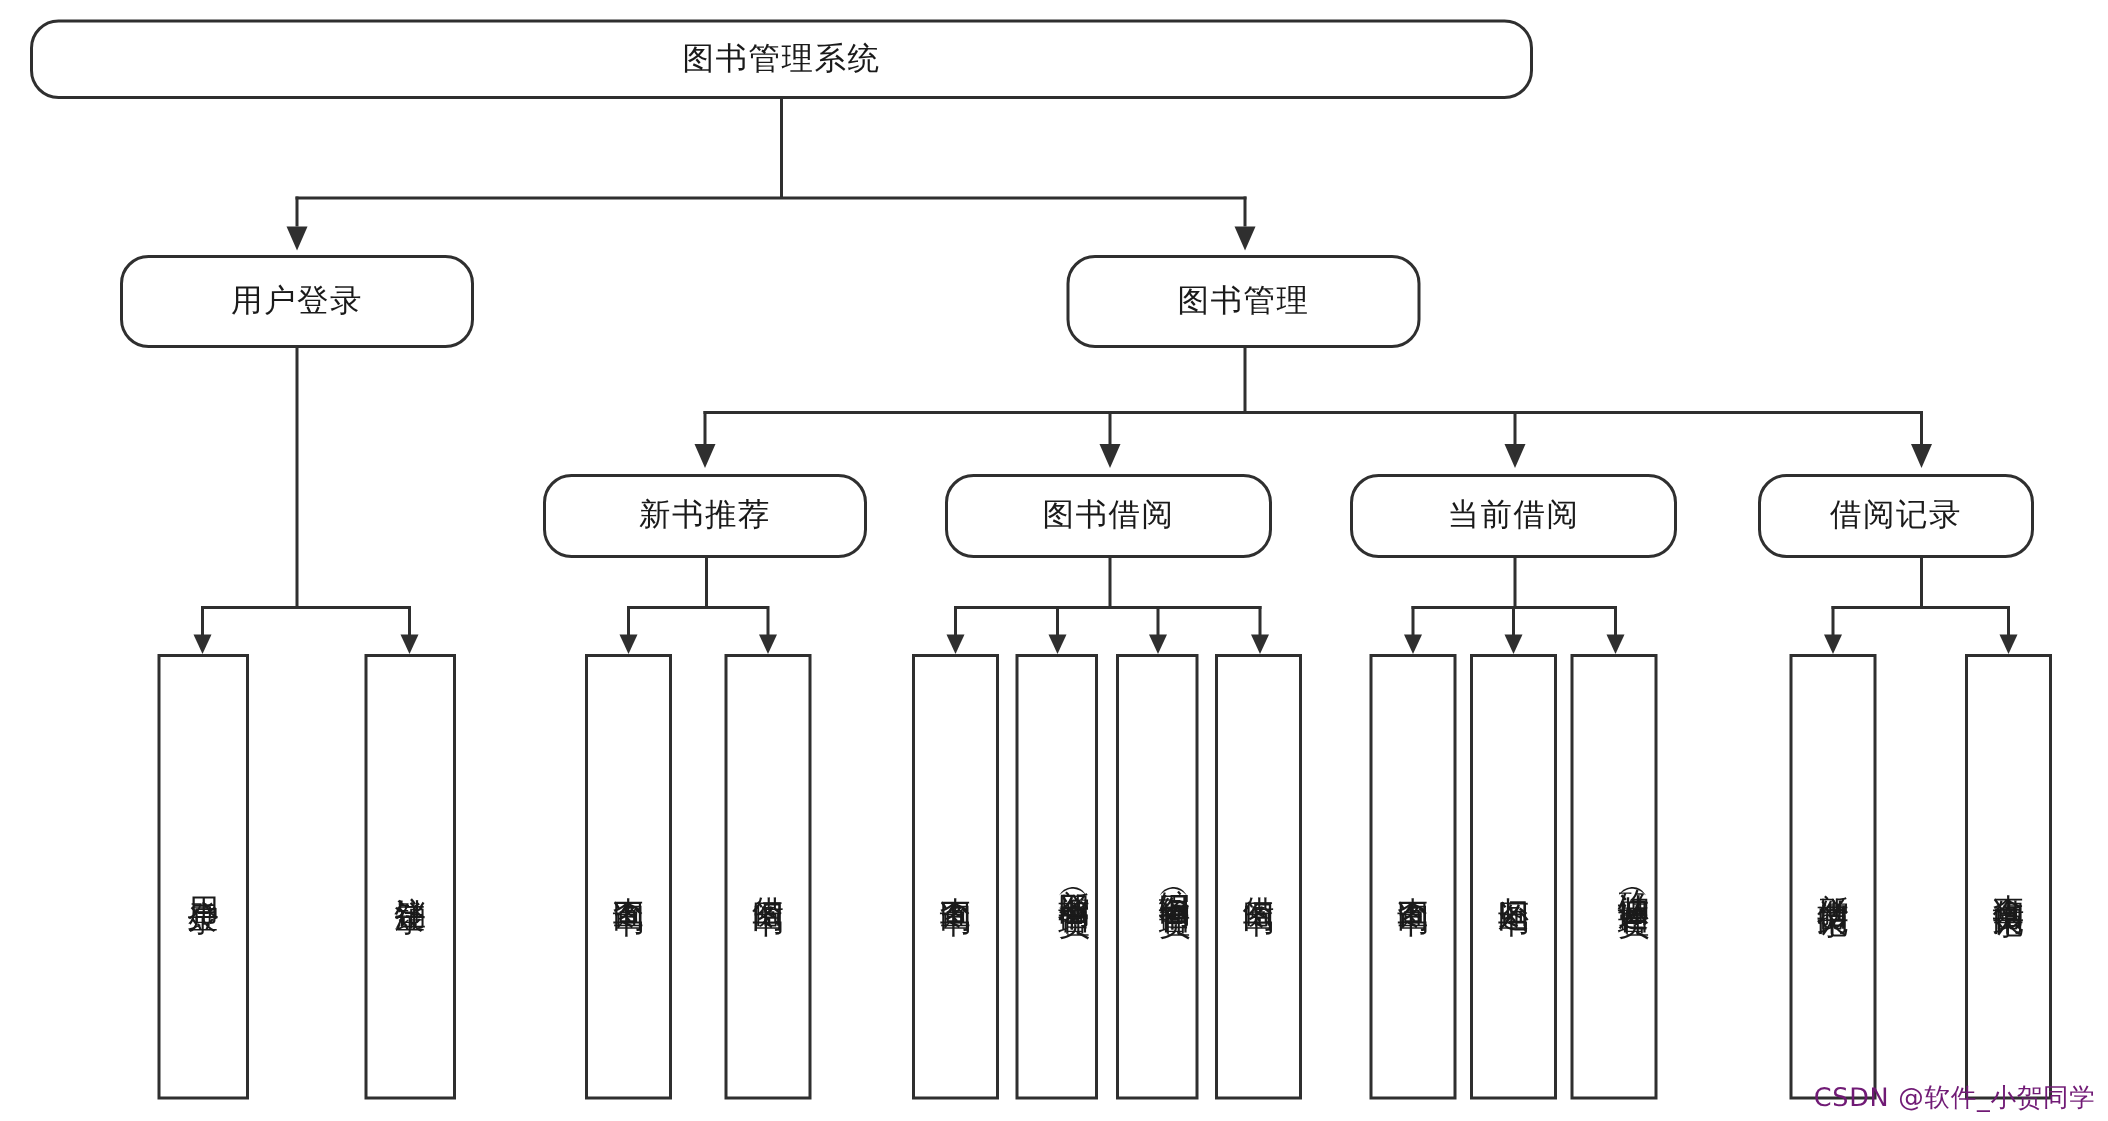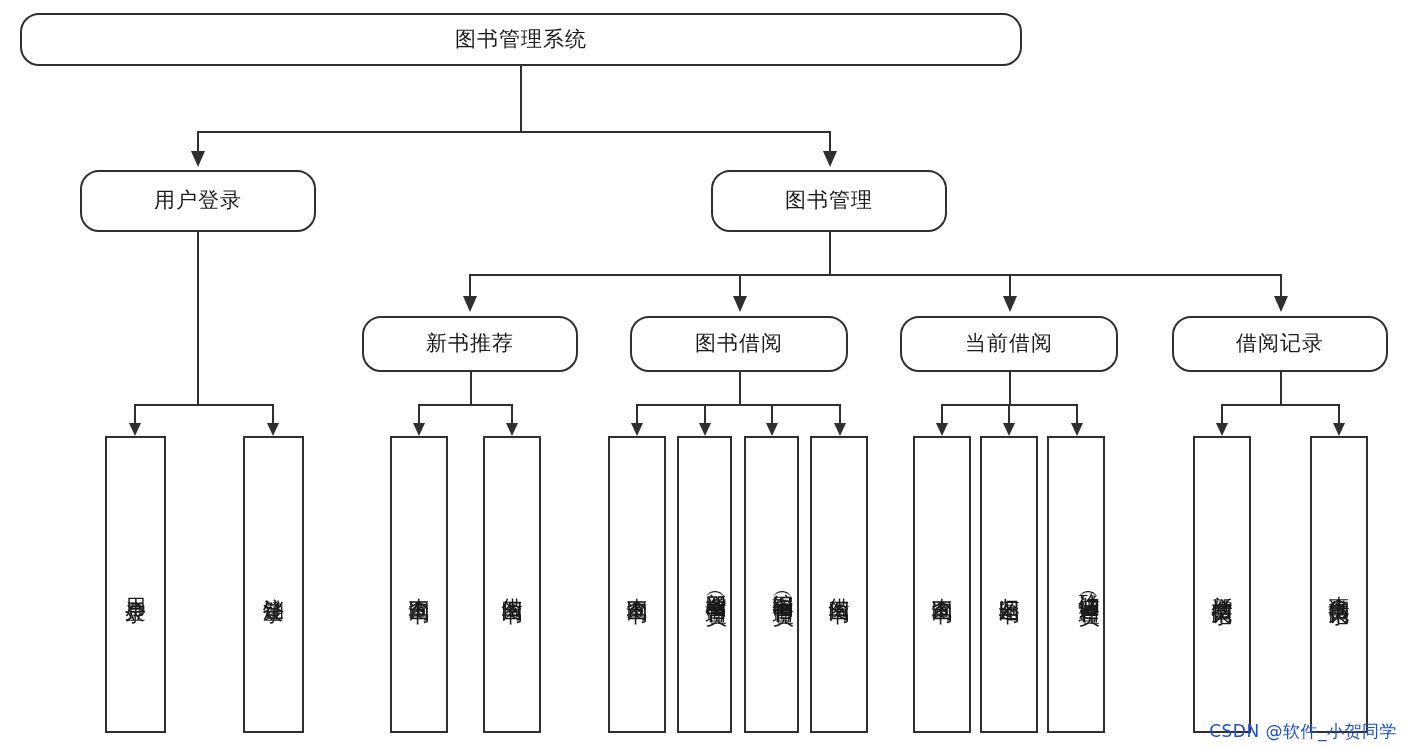--- a/index.html
+++ b/index.html
@@ -66,21 +66,21 @@
   .arrow.small {
     border-left-width: 6px;
     border-right-width: 6px;
     border-top-width: 13px;
   }
   #watermark {
     position: absolute;
     right: 8px;
     bottom: 4px;
     font-size: 17px;
-    color: #1d4ed8;
+    color: #701a75;
     letter-spacing: 0.5px;
     white-space: nowrap;
     pointer-events: none;
   }
 </style>
 </head>
 <body>
 
 <div id="canvas">
 
@@ -156,21 +156,21 @@
 
   <div class="node horiz" style="left:362px; top:316px; width:216px; height:56px;">
     <span class="lbl">新书推荐</span>
   </div>
   <div class="node horiz" style="left:630px; top:316px; width:218px; height:56px;">
     <span class="lbl">图书借阅</span>
   </div>
   <div class="node horiz" style="left:900px; top:316px; width:218px; height:56px;text-align:right;">
     <span class="lbl">当前借阅</span>
   </div>
-  <div class="node horiz" style="left:1172px; top:316px; width:216px; height:56px;">
+  <div class="node horiz" style="left:1172px; top:316px; width:184px; height:56px;">
     <span class="lbl">借阅记录</span>
   </div>
 
   <div class="node vert centered" style="left:105px; top:436px; width:61px; height:297px;">
     <span class="lbl">用户登录</span>
   </div>
   <div class="node vert centered" style="left:243px; top:436px; width:61px; height:297px;">
     <span class="lbl">注销登录</span>
   </div>
 

